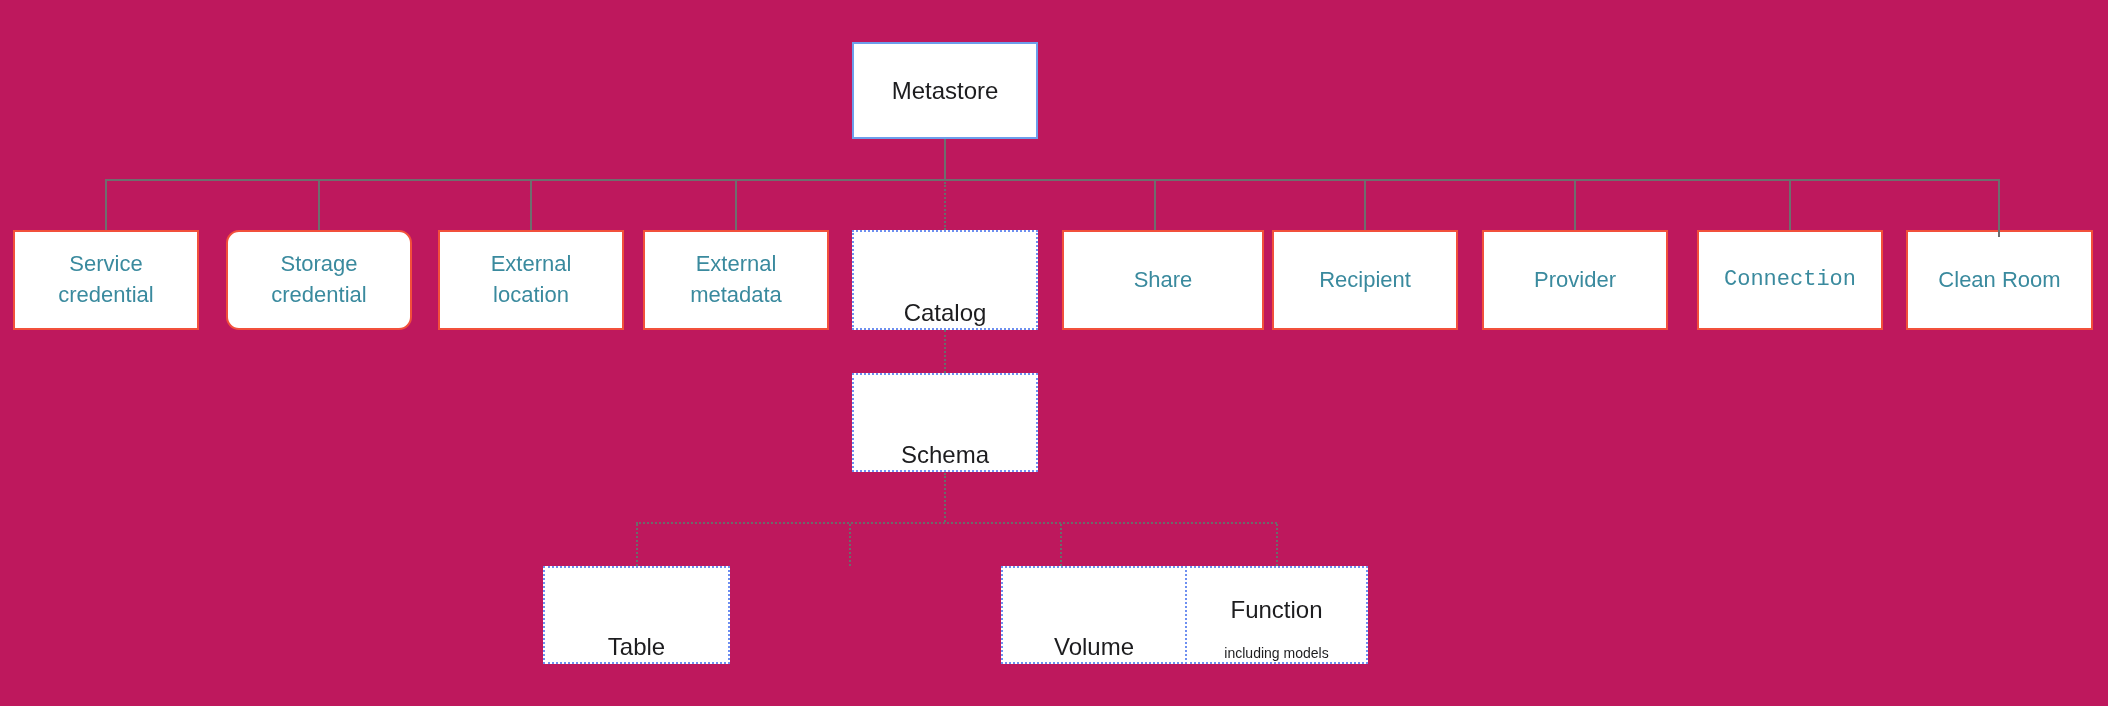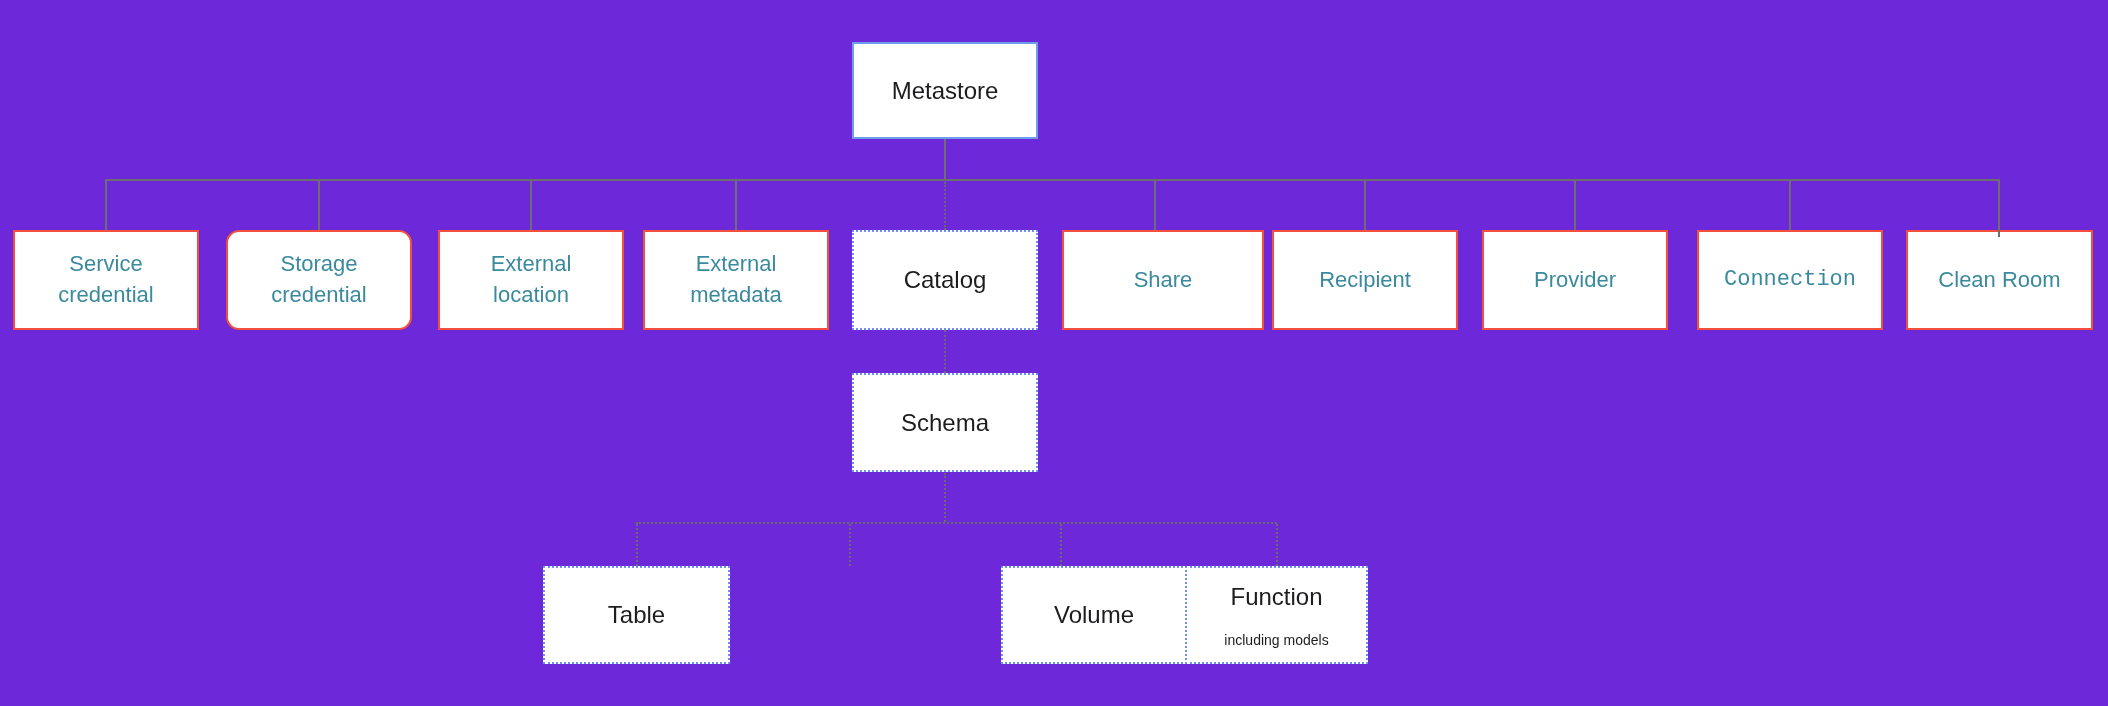--- a/index.html
+++ b/index.html
@@ -1,37 +1,37 @@
 <!DOCTYPE html>
 <html><head>
 <meta charset="utf-8">
 <style>
   html, body { margin: 0; padding: 0; background: #ffffff; }
   .canvas {
     position: relative;
     width: 2108px;
     height: 706px;
-    background: #6d28d9;
+    background: #be185d;
     font-family: "Liberation Sans", "DejaVu Sans", sans-serif;
     overflow: hidden;
   }
   .box {
     position: absolute;
     background: #ffffff;
     display: flex;
     flex-direction: column;
     align-items: center;
     justify-content: center;
     text-align: center;
     box-sizing: border-box;
     z-index: 2;
   }
   .solid-blue { border: 2px solid #6d9eeb; }
   .solid-red  { border: 2px solid #f2503c; }
-  .dotted-blue{ border: 2px dotted #6e8ff0; }
+  .dotted-blue{ border: 2px dotted #6e8ff0; justify-content: flex-end; }
   .label-black {
     color: #1d1d1f;
     font-size: 24px;
     line-height: 1.25;
   }
   .label-teal {
     color: #3a8a9e;
     font-size: 22px;
     line-height: 1.4;
     padding: 0 26px;

